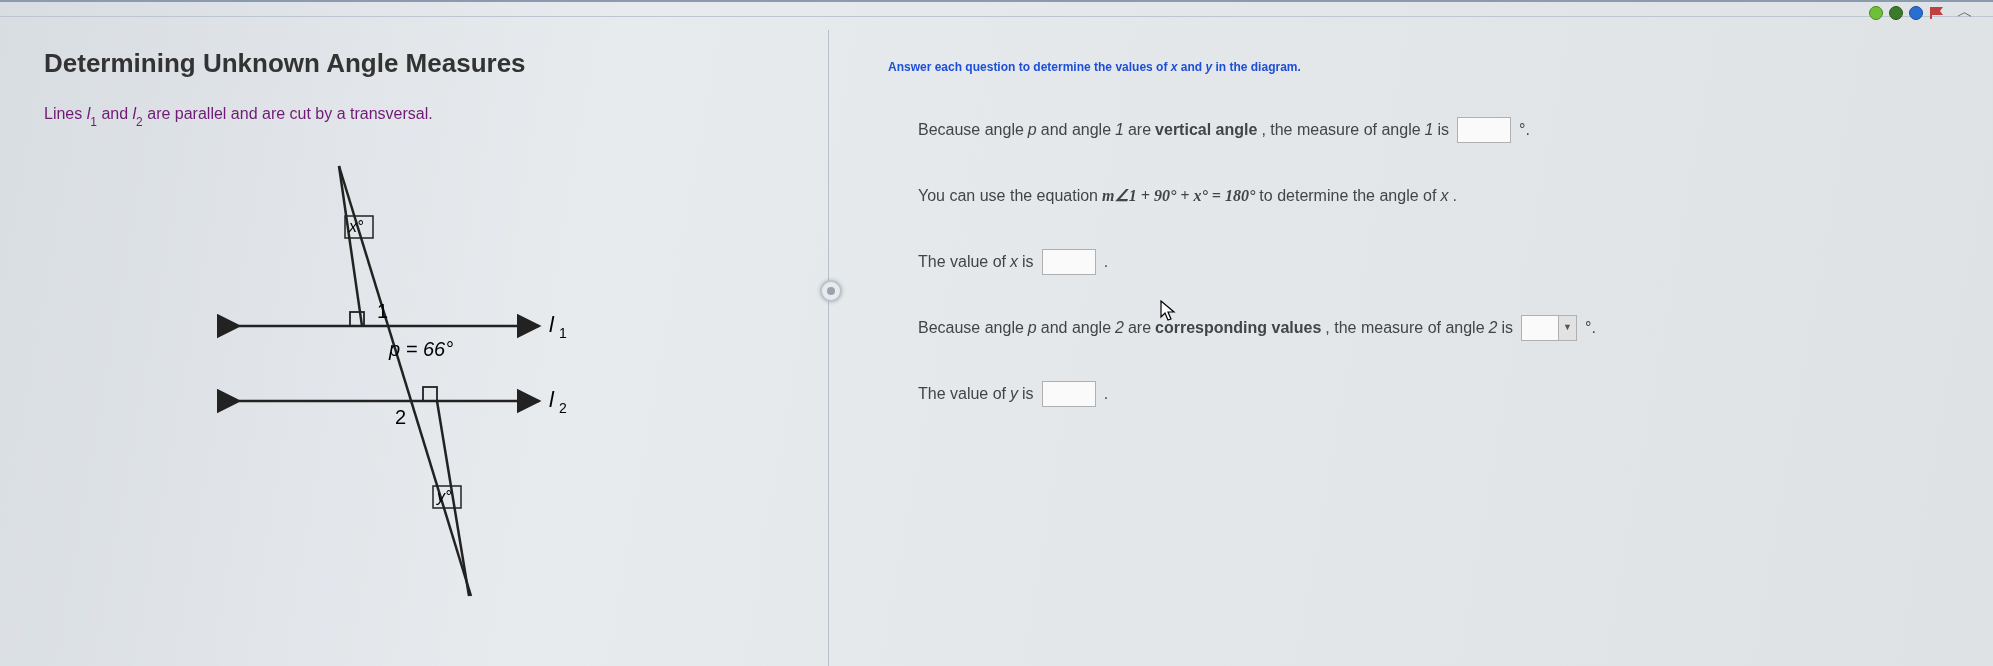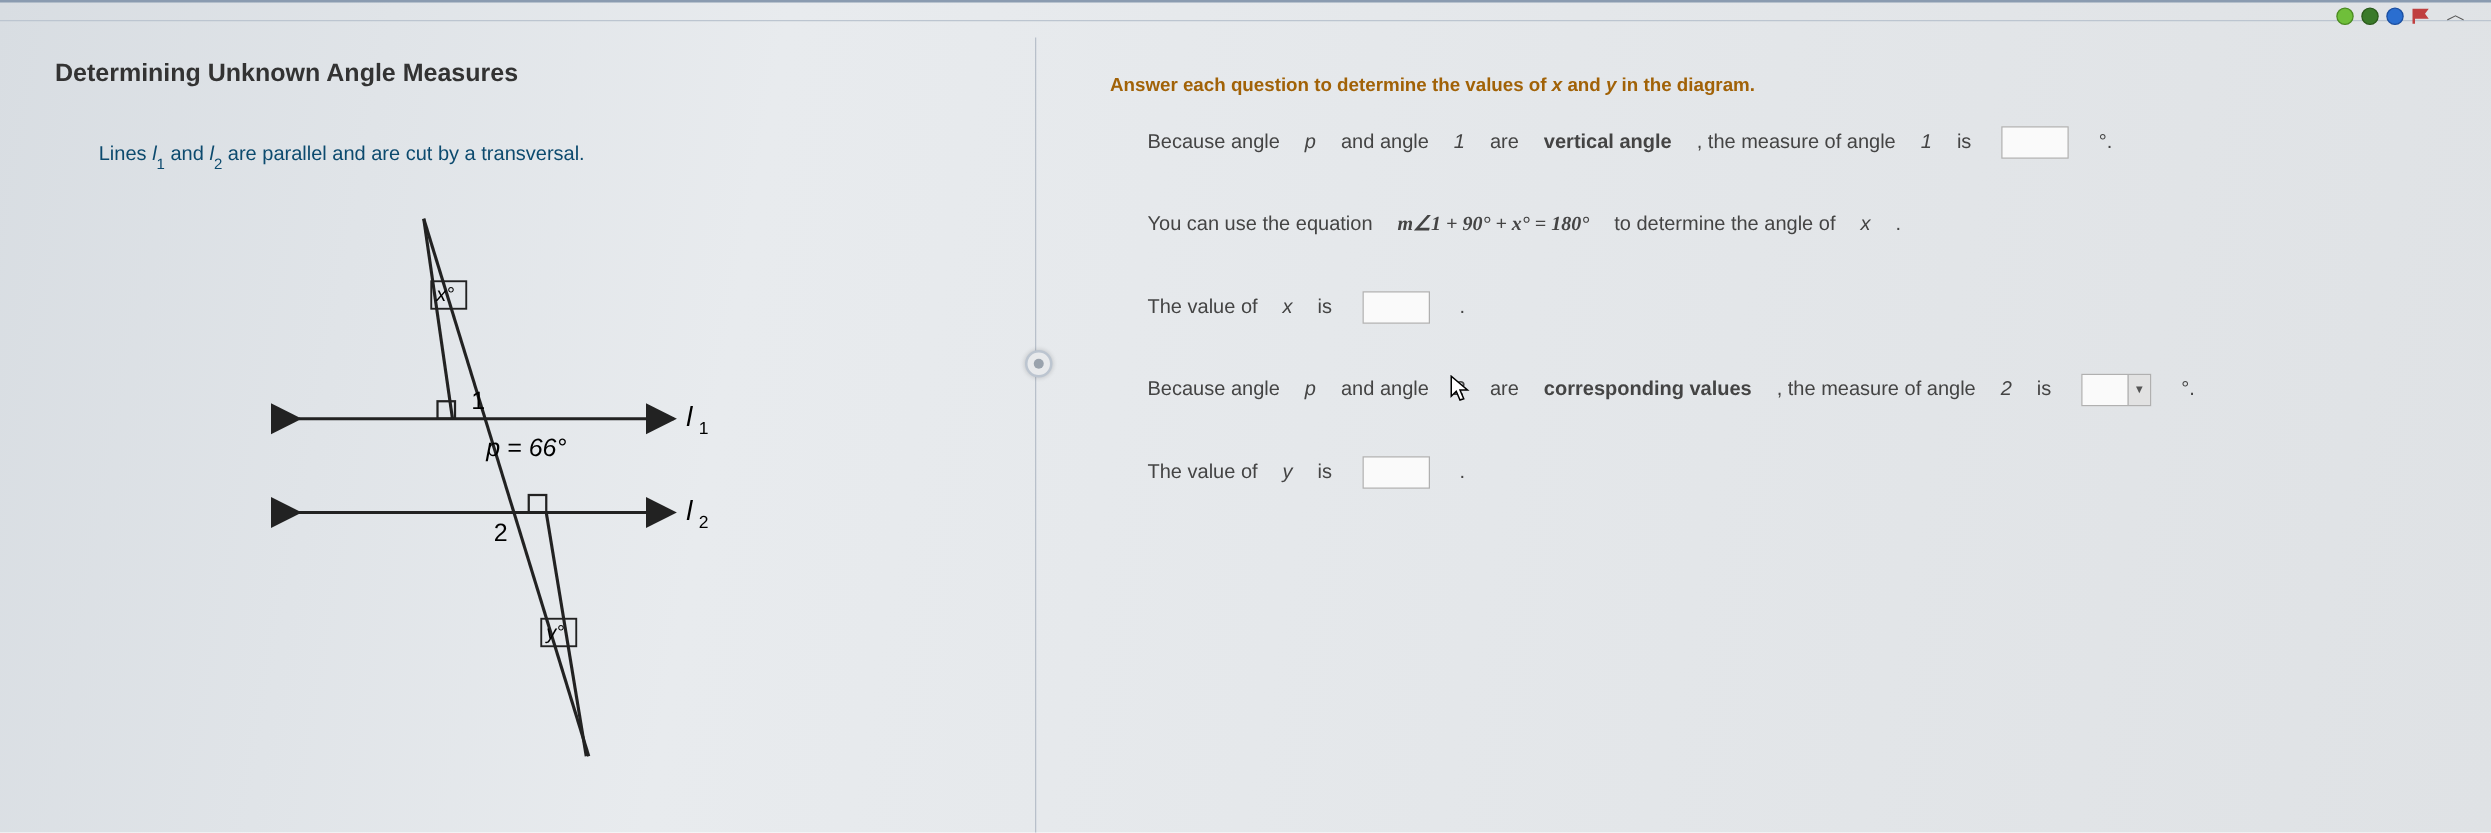--- a/index.html
+++ b/index.html
@@ -51,55 +51,54 @@
     left:828px; top:30px; bottom:0;
     width:1px;
     background:#b8c0ca;
   }
   .right-panel {
     flex: 1;
     padding: 30px 40px 0 60px;
     position: relative;
   }
   .title {
-    font-size: 20px;
+    font-size: 26px;
     font-weight: bold;
     color: #333;
-    margin-bottom: 44px;
+    margin-bottom: 26px;
   }
   .subtitle {
     font-size: 16px;
-    color: #0c4a6e;
+    color: #701a75;
     margin-bottom: 20px;
-    margin-left: 35px;
   }
   .subtitle sub { font-size: 12px; position: relative; top: 3px;}
   .subtitle i { font-style: italic;}
   .diagram-wrap {
     width: 100%;
     display:flex;
     justify-content:center;
     margin-top: 30px;
   }
   .instruction {
-    font-size: 15px;
+    font-size: 12px;
     font-weight: bold;
-    color: #a16207;
-    margin-bottom: 24px;
+    color: #1d4ed8;
+    margin-bottom: 43px;
   }
   .instruction i { font-style: italic;}
   .qline {
     font-size: 16px;
     color: #444;
     margin-bottom: 40px;
     line-height: 1.6;
     display:flex;
     align-items:center;
     flex-wrap:wrap;
-    gap:20px;
+    gap:4px;
   }
   .qline .ital { font-style: italic;}
   .qline .bold { font-weight: bold;}
   .answer-box {
     display:inline-block;
     width: 54px;
     height: 26px;
     border: 1px solid #b0b0b0;
     background: #fafafa;
     vertical-align: middle;

